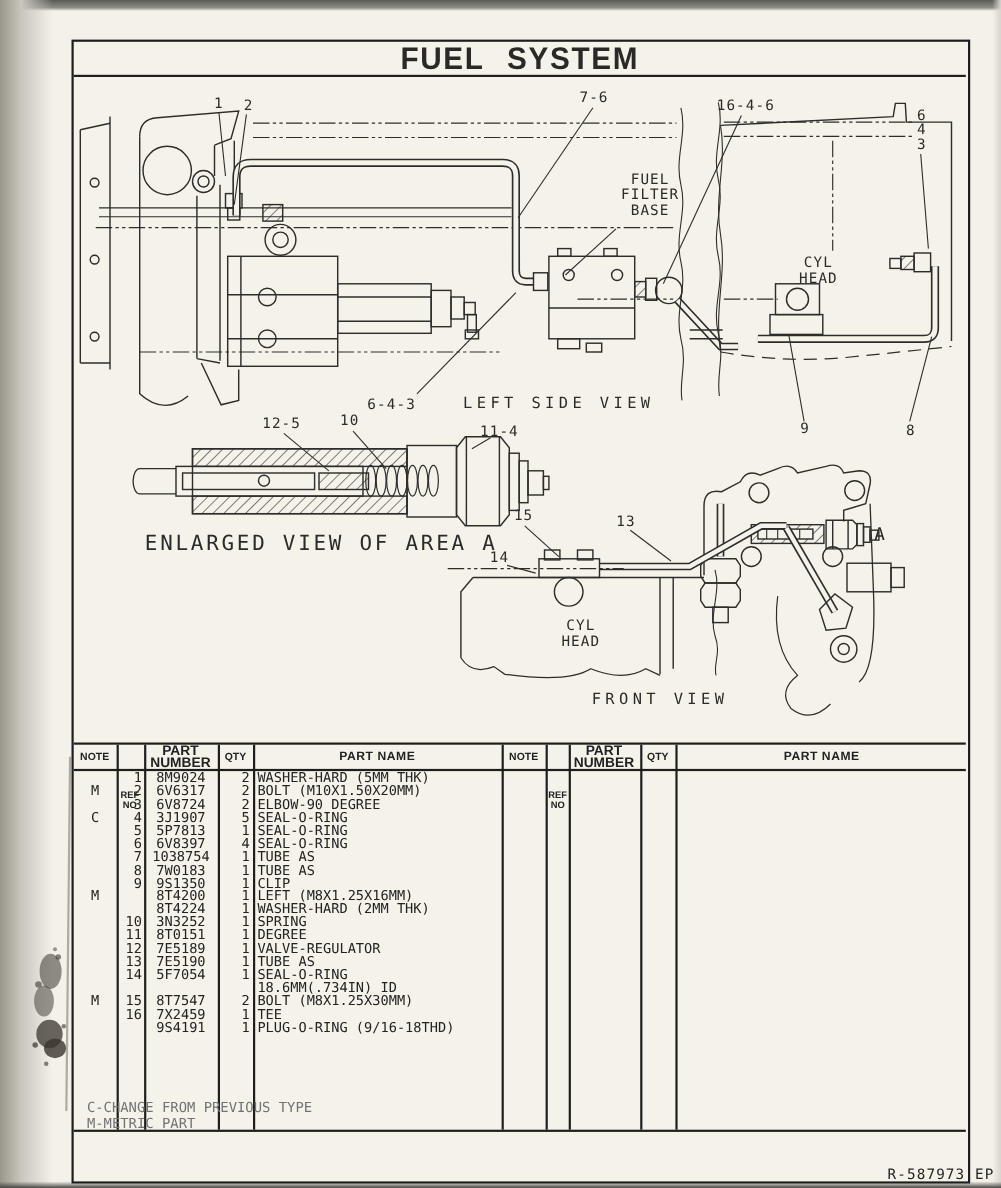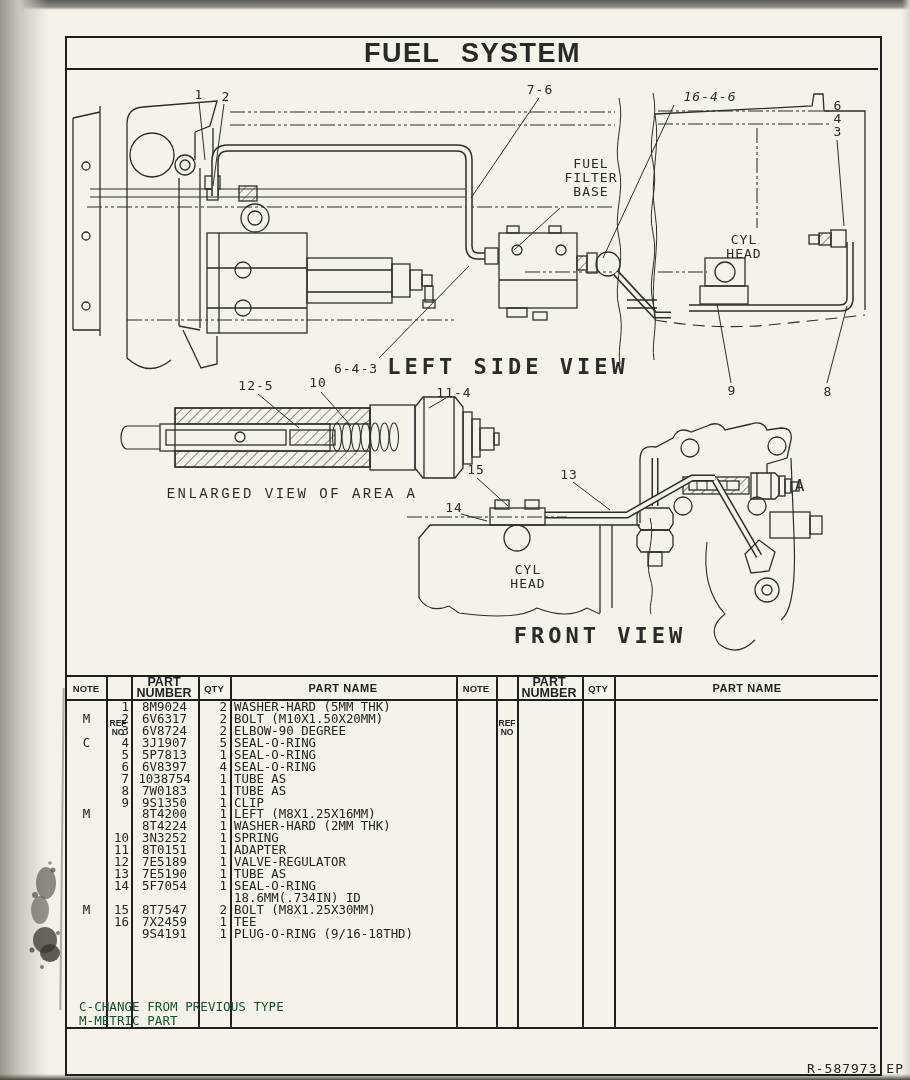--- a/index.html
+++ b/index.html
@@ -18,22 +18,22 @@
   .frame{position:absolute;left:65px;top:36px;width:813px;height:1036px;
     border:2.5px solid #1f1e1c;background:#f5f2ea;}
   .titleband{position:absolute;left:67px;top:38px;width:811px;height:30px;
     border-bottom:2.5px solid #1f1e1c;display:flex;align-items:center;justify-content:center;}
   .title{font-size:27px;font-weight:bold;letter-spacing:1.5px;word-spacing:12px;color:#2a2927;
     transform:scaleY(1.05);}
   
   .dlab{position:absolute;transform:translate(-50%,-50%);color:#2c2b29;
     font-family:"DejaVu Sans Mono",monospace;font-size:13px;white-space:pre-line;
     text-align:center;line-height:14px;letter-spacing:1px;}
-  .dlab.cap{font-size:22px;letter-spacing:4px;font-weight:bold;}
-  .dlab.cap2{font-size:14px;letter-spacing:2.5px;font-family:Liberation Mono, monospace;}
+  .dlab.cap{font-size:14px;letter-spacing:4px;}
+  .dlab.cap2{font-size:19px;letter-spacing:2.5px;}
   .dlab.big{font-size:16px;}
   .diagram-svg{position:absolute;left:67px;top:68px;}
   
   .parts-region{position:absolute;left:67px;top:675px;width:811px;height:350px;
     border-top:2px solid #1f1e1c;border-bottom:2px solid #1f1e1c;}
   .vline{position:absolute;top:0;bottom:0;width:1.5px;background:#1f1e1c;}
   .hdr-underline{position:absolute;left:0;top:22px;width:100%;height:1.5px;background:#1f1e1c;}
   .th{position:absolute;transform:translate(-50%,-50%);font-weight:bold;color:#222;
     white-space:pre-line;text-align:center;}
   .th.s{font-size:9.5px;line-height:9px;}
@@ -44,21 +44,21 @@
     font-family:"DejaVu Sans Mono",monospace;font-size:12.4px;color:#242321;}
   .prow{display:grid;grid-template-columns:39px 25px 67px 32px 1fr;height:11.95px;line-height:11.95px;}
   .pc{overflow:visible;white-space:nowrap;}
   .pc-note{text-align:center;}
   .pc-ref{text-align:right;padding-right:2px;}
   .pc-part_number{text-align:center;}
   .pc-qty{text-align:right;padding-right:3px;}
   .pc-part_name{text-align:left;padding-left:4px;}
   
   .footnotes{position:absolute;left:67px;top:997px;width:811px;height:45px;
-    font-family:"DejaVu Sans Mono",monospace;font-size:12.6px;color:#14532d;}
+    font-family:"DejaVu Sans Mono",monospace;font-size:12.6px;color:#737373;}
   .fline{position:absolute;left:12px;white-space:nowrap;line-height:14px;}
   .docref{position:absolute;right:6px;bottom:4px;font-family:"DejaVu Sans Mono",monospace;
     font-size:13px;color:#242321;letter-spacing:1px;}
   
   .crease{position:absolute;left:61px;top:688px;width:1.5px;height:322px;
     background:rgba(90,84,72,.45);transform:rotate(.6deg);}
   .stain-svg{position:absolute;left:20px;top:855px;}
 </style>
 </head>
 <body>
@@ -253,21 +253,21 @@
       <path d="M410 410 L441 438"></path>
         <path d="M506 414 L543 442"></path>
         <path d="M394 446 L420 453"></path>
     </g>
   </g>
 </svg>
 
 <span class="dlab" style="left:199px;top:95px;">1</span>
 <span class="dlab" style="left:226px;top:97px;">2</span>
 <span class="dlab" style="left:540px;top:90px;">7-6</span>
-<span class="dlab" style="left:710px;top:97px;font-style:italic;">16-4-6</span>
+<span class="dlab" style="left:678px;top:97px;">16-4-6</span>
 <span class="dlab" style="left:838px;top:106px;">6</span>
 <span class="dlab" style="left:838px;top:119px;">4</span>
 <span class="dlab" style="left:838px;top:132px;">3</span>
 <span class="dlab" style="left:591px;top:178px;">FUEL
 FILTER
 BASE</span>
 <span class="dlab" style="left:744px;top:247px;">CYL
 HEAD</span>
 <span class="dlab" style="left:356px;top:369px;">6-4-3</span>
 <span class="dlab cap" style="left:508px;top:367px;">LEFT SIDE VIEW</span>
@@ -397,21 +397,21 @@
         <div class="pc pc-ref">10</div>
         <div class="pc pc-part_number">3N3252</div>
         <div class="pc pc-qty">1</div>
         <div class="pc pc-part_name">SPRING</div>
       </div>
       <div class="prow">
         <div class="pc pc-note"></div>
         <div class="pc pc-ref">11</div>
         <div class="pc pc-part_number">8T0151</div>
         <div class="pc pc-qty">1</div>
-        <div class="pc pc-part_name">ADAPTER</div>
+        <div class="pc pc-part_name">DEGREE</div>
       </div>
       <div class="prow">
         <div class="pc pc-note"></div>
         <div class="pc pc-ref">12</div>
         <div class="pc pc-part_number">7E5189</div>
         <div class="pc pc-qty">1</div>
         <div class="pc pc-part_name">VALVE-REGULATOR</div>
       </div>
       <div class="prow">
         <div class="pc pc-note"></div>

